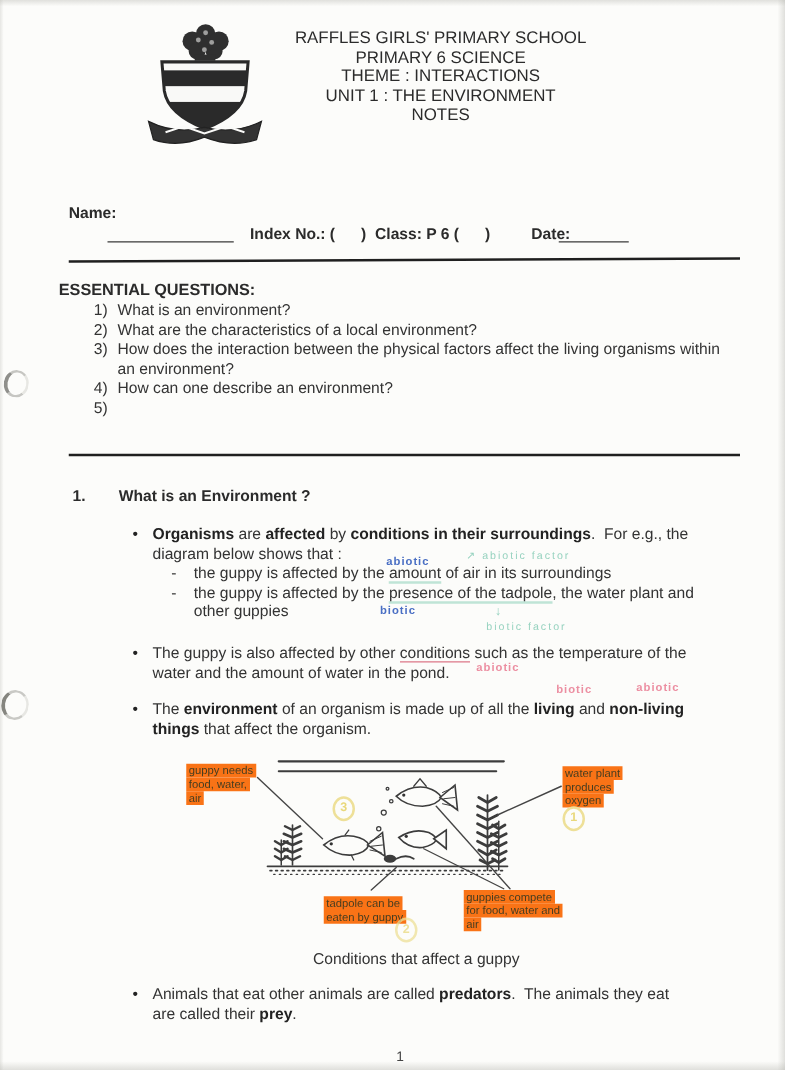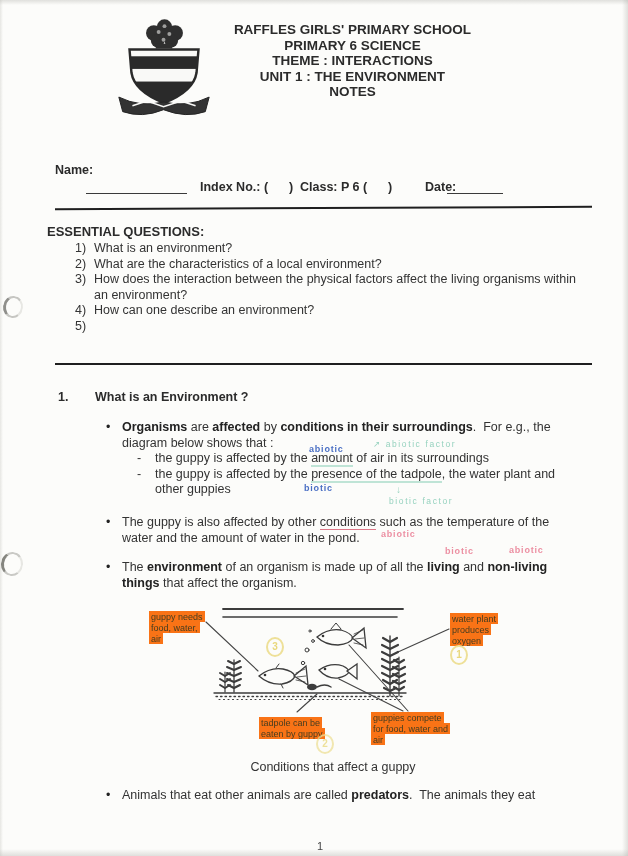--- a/index.html
+++ b/index.html
@@ -1,21 +1,21 @@
 <!DOCTYPE html>
 <html><head>
 <meta charset="utf-8">
 <style>
   html,body{margin:0;padding:0;background:#e6e6e2;}
   #page{position:relative;width:628px;height:856px;margin:0 auto;background:#fcfcfa;
         font-family:"Liberation Sans",sans-serif;color:#333;overflow:hidden;}
   .abs{position:absolute;}
   .tline{white-space:pre-wrap;font-size:12.5px;line-height:15.5px;color:#333;}
   .tline b{color:#222;}
-  .hdr{font-weight:bold;font-size:13.5px;line-height:15.6px;text-align:center;color:#2b2b2b;}
+  .hdr{font-weight:normal;font-size:13.5px;line-height:15.6px;text-align:center;color:#2b2b2b;}
   .lbl{font-weight:bold;font-size:12.5px;white-space:pre;color:#2b2b2b;}
   .wline{border-bottom:1.6px solid #3a3a3a;height:13px;}
   .hr{background:#1f1f1f;height:2px;}
   .eq-row{display:flex;font-size:12.5px;line-height:15.5px;}
   .eq-num{width:19px;flex:none;}
   .b-dot{position:absolute;font-size:12.5px;color:#222;}
   .dash-row{margin-left:15px;display:flex;}
   .dash-c{width:18px;flex:none;}
   .u-teal{border-bottom:2px solid rgba(150,212,190,0.6);}
   .u-red{border-bottom:1.6px solid rgba(213,86,107,0.8);}
@@ -235,17 +235,18 @@
 
   <div class="num-circ" style="left:266px;top:637px;">3</div>
   <div class="num-circ" style="left:450px;top:645px;">1</div>
   <div class="num-circ" style="left:316px;top:734px;opacity:.75;">2</div>
 
   <div class="abs caption" style="left:0;top:760px;width:100%;text-align:center;padding-left:38px;box-sizing:border-box;">Conditions that affect a guppy</div>
 
   <span class="b-dot" style="left:106px;top:788px;">•</span>
   <div class="abs" style="left:122px;top:788px;width:492px;">
     <div class="tline"><span>Animals that eat other animals are called </span><b>predators</b><span>.  The animals they eat</span></div>
+    <div class="tline"><span>are called their </span><b>prey</b><span>.</span></div>
   </div>
 
   <div class="abs" style="left:317px;top:840px;font-size:11px;color:#444;">1</div>
 
 </div>
 
 </body></html>

